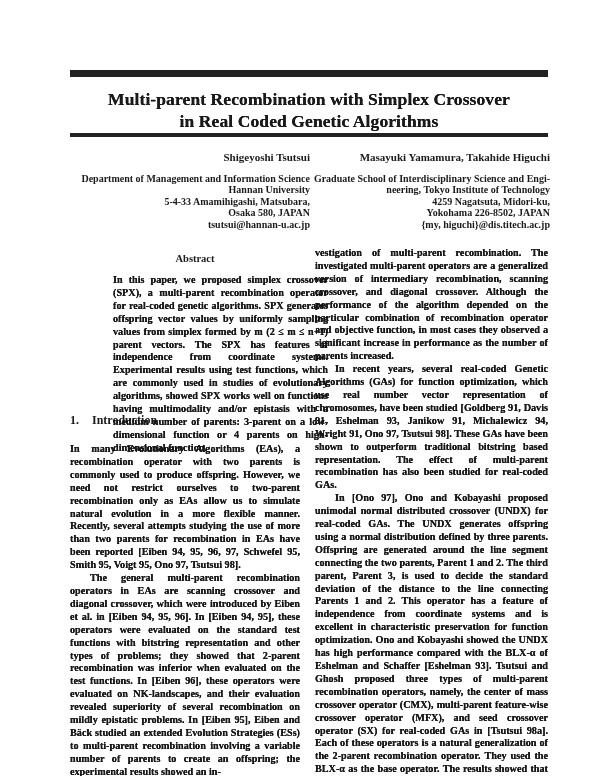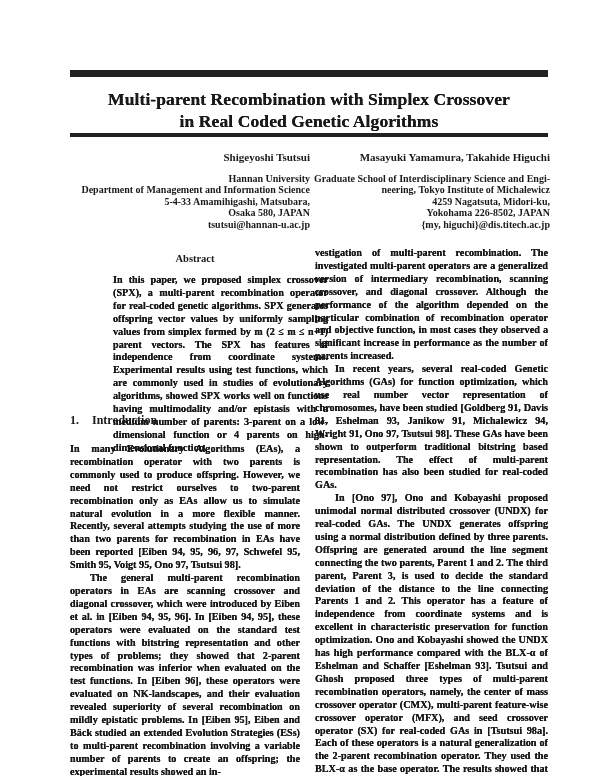--- a/index.html
+++ b/index.html
@@ -37,31 +37,31 @@
 
 <div class="title">
   <div>Multi-parent Recombination with Simplex Crossover</div>
   <div>in Real Coded Genetic Algorithms</div>
 </div>
 
 <div class="rule bottom"></div>
 
 <div class="author left">
   <div class="name">Shigeyoshi Tsutsui</div>
+  <div class="line">Department of Management and Information Science</div>
   <div class="line">Hannan University</div>
-  <div class="line">Department of Management and Information Science</div>
   <div class="line">5-4-33 Amamihigashi, Matsubara,</div>
   <div class="line">Osaka 580, JAPAN</div>
   <div class="line">tsutsui@hannan-u.ac.jp</div>
 </div>
 
 <div class="author right">
   <div class="name">Masayuki Yamamura, Takahide Higuchi</div>
   <div class="line">Graduate School of Interdisciplinary Science and Engi-</div>
-  <div class="line">neering, Tokyo Institute of Michalewicz</div>
+  <div class="line">neering, Tokyo Institute of Technology</div>
   <div class="line">4259 Nagatsuta, Midori-ku,</div>
   <div class="line">Yokohama 226-8502, JAPAN</div>
   <div class="line">{my, higuchi}@dis.titech.ac.jp</div>
 </div>
 
 <div class="abstract-head">Abstract</div>
 <div class="abstract">In this paper, we proposed simplex crossover (SPX), a multi-parent recombination operator for real-coded genetic algorithms. SPX generates offspring vector values by uniformly sampling values from simplex formed by m (2 ≤ m ≤ n+1) parent vectors. The SPX has features of independence from coordinate systems. Experimental results using test functions, which are commonly used in studies of evolutionary algorithms, showed SPX works well on functions having multimodality and/or epistasis with a medium number of parents: 3-parent on a low-dimensional function or 4 parents on high-dimensional function.</div>
 
 <div class="section-head">
   <span class="num">1.</span>

